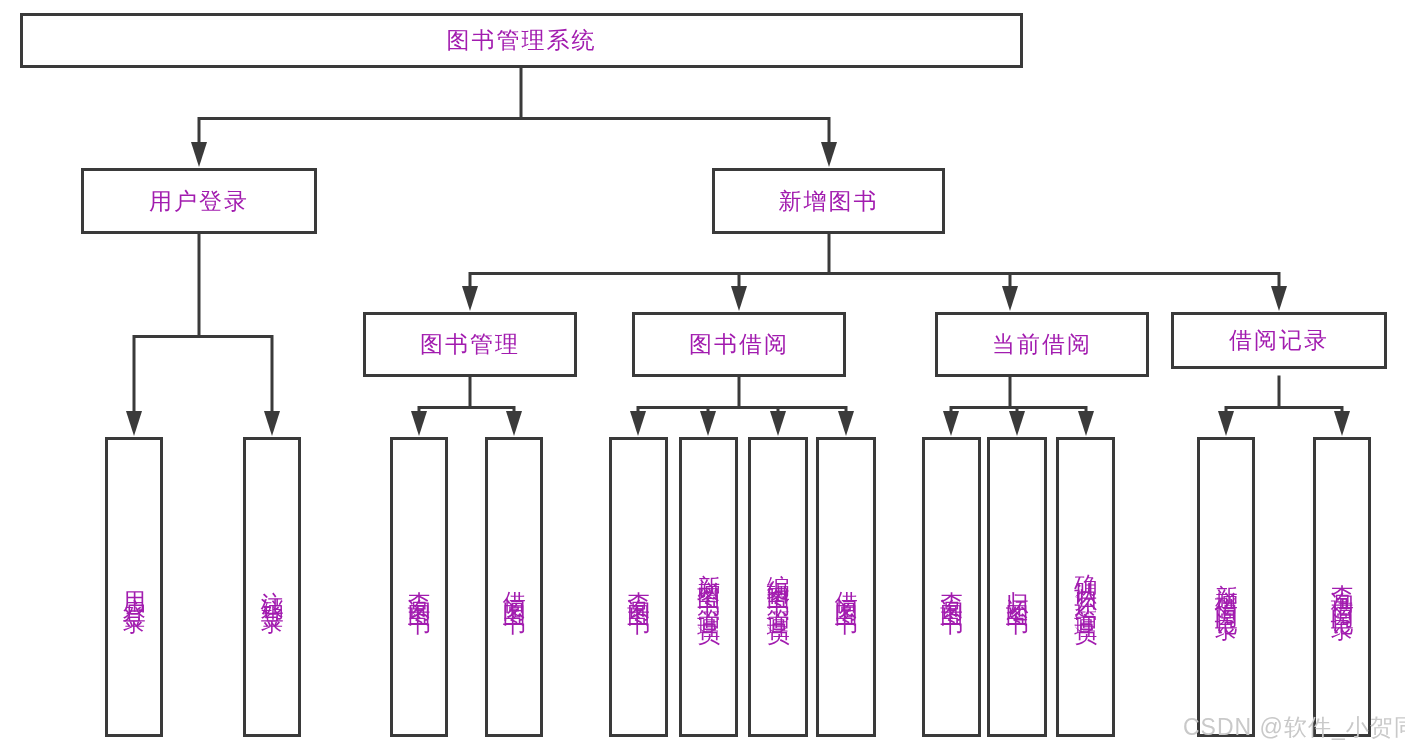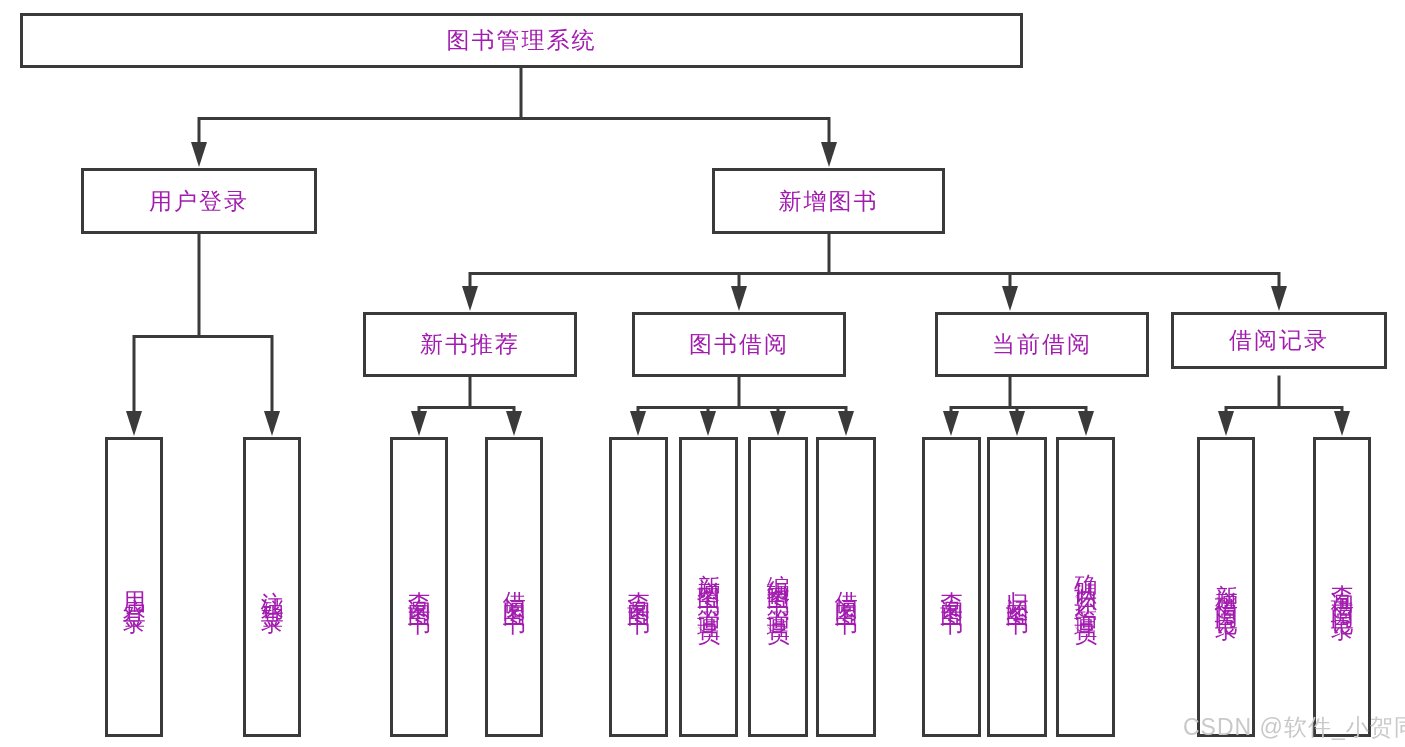--- a/index.html
+++ b/index.html
@@ -118,21 +118,21 @@
   </div>
 
   <div class="node n-login">
     <span>用户登录</span>
   </div>
   <div class="node n-mgmt">
     <span>新增图书</span>
   </div>
 
   <div class="node n-rec">
-    <span>新书推荐</span>
+    <span>图书管理</span>
   </div>
   <div class="node n-borrow">
     <span>图书借阅</span>
   </div>
   <div class="node n-cur">
     <span>当前借阅</span>
   </div>
   <div class="node n-hist">
     <span>借阅记录</span>
   </div>

